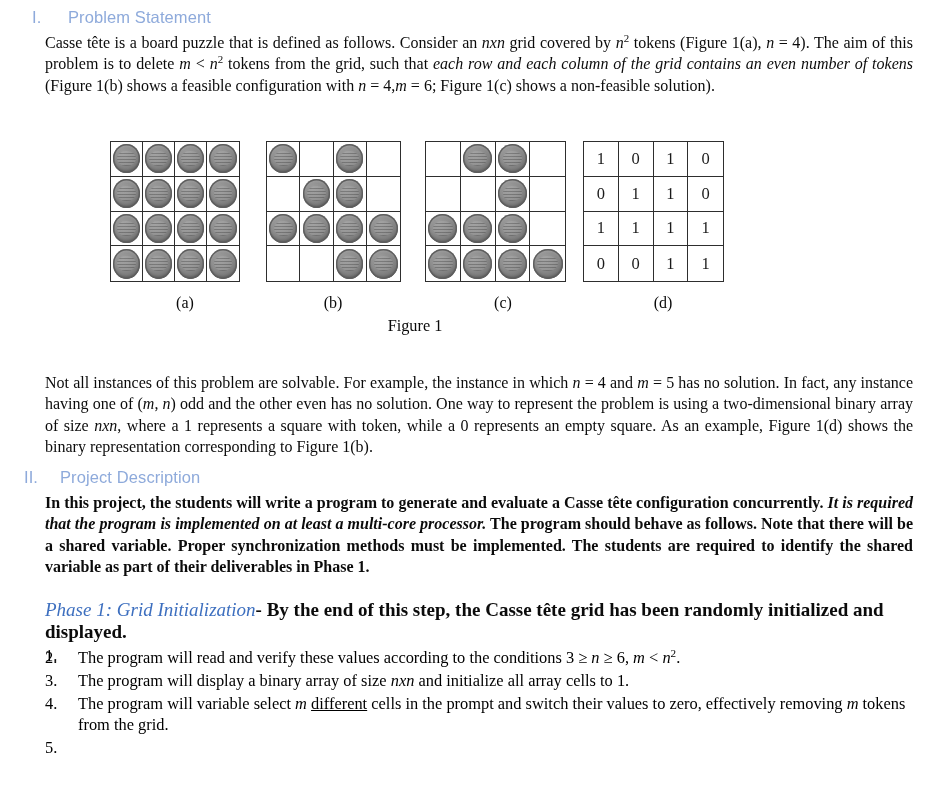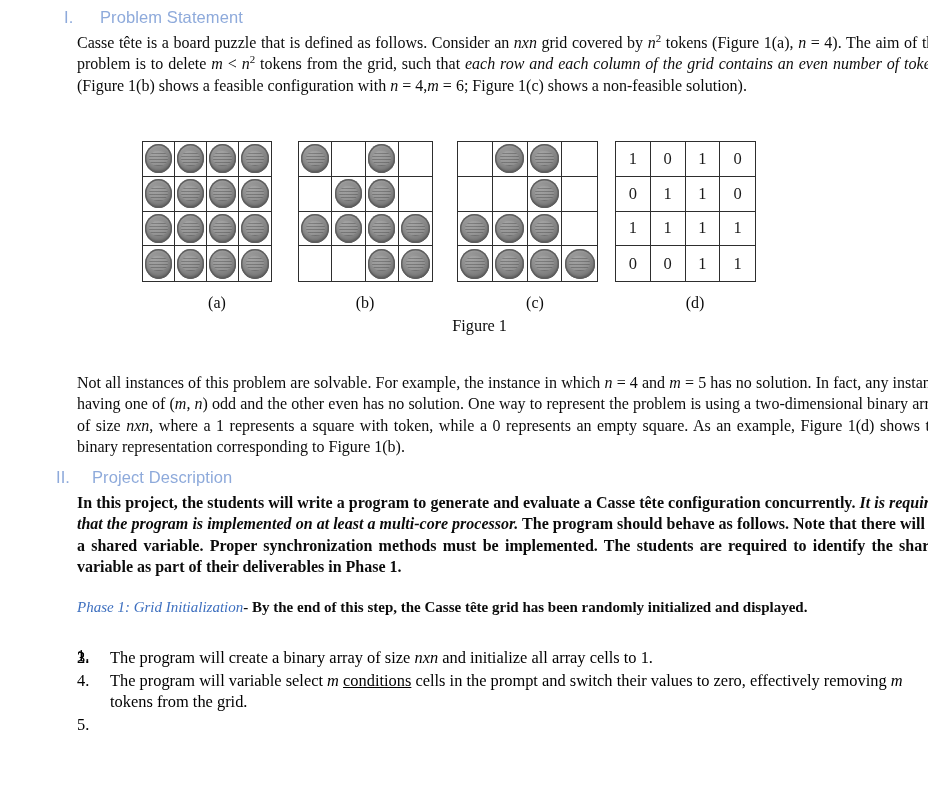--- a/index.html
+++ b/index.html
@@ -14,21 +14,20 @@
     position: relative;
     overflow: hidden;
     font-family: "Liberation Serif", "DejaVu Serif", serif;
     color: #000000;
     -webkit-font-smoothing: antialiased;
   }
 
   .page {
     position: absolute;
     inset: 0;
-    margin-left: 32px;
   }
 
   
   .section-heading {
     position: absolute;
     font-family: "Liberation Sans", "DejaVu Sans", sans-serif;
     font-size: 16.5px;
     color: #8EAADB;
     letter-spacing: 0.1px;
     white-space: nowrap;
@@ -123,21 +122,21 @@
   .fig-title {
     position: absolute;
     font-size: 16.3px;
     text-align: center;
     color: #0b0b0b;
   }
 
   
   .phase-line {
     position: absolute;
-    font-size: 15px;
+    font-size: 19px;
     color: #0b0b0b;
   }
   .phase-label {
     color: #3d6fbf;
     font-style: italic;
   }
   .phase-rest { font-weight: bold; }
 
   
   .numlist {
@@ -320,21 +319,21 @@
         <div class="cell">0</div>
         <div class="cell">1</div>
         <div class="cell">1</div>
       </div>
 
     <div class="fig-caption" style="left:155px; top:294px; width:60px;">(a)</div>
     <div class="fig-caption" style="left:303px; top:294px; width:60px;">(b)</div>
     <div class="fig-caption" style="left:473px; top:294px; width:60px;">(c)</div>
     <div class="fig-caption" style="left:633px; top:294px; width:60px;">(d)</div>
 
-    <div class="fig-title" style="left:355px; top:316px; width:120px;text-align:right;">Figure 1</div>
+    <div class="fig-title" style="left:355px; top:316px; width:120px;">Figure 1</div>
   </div>
 
   <div class="para" style="left:45px; top:372px; width:868px;">
     <span>Not all instances of this problem are solvable. For example, the instance in which </span><span class="mathvar">n</span><span> = 4 and </span><span class="mathvar">m</span><span> = 5 has no solution. In fact, any instance having one of (</span><span class="mathvar">m</span><span>, </span><span class="mathvar">n</span><span>) odd and the other even has no solution.  One way to represent the problem is using a two-dimensional binary array of size </span><span class="mathvar">nxn</span><span>, where a 1 represents a square with token, while a 0 represents an empty square. As an example, Figure 1(d) shows the binary representation corresponding to Figure 1(b).</span>
   </div>
 
   <div class="section-heading" style="left:24px; top:468px;">
     <span class="numeral">II.</span><span>Project Description</span>
   </div>
 
@@ -347,30 +346,31 @@
   </div>
 
   <div class="numlist" style="left:45px; top:645px; width:866px;">
 
     <div class="item">
       <span class="marker">1.</span>
     </div>
 
     <div class="item">
       <span class="marker">2.</span>
+      <span><span>The program will read and verify these values according to the conditions 3 ≥ </span><span class="mathvar">n</span><span> ≥ 6, </span><span class="mathvar">m</span><span> &lt; </span><span class="mathvar">n</span><sup>2</sup><span>.</span></span>
     </div>
 
     <div class="item">
       <span class="marker">3.</span>
-      <span><span>The program will create a binary array of size </span><span class="mathvar">nxn</span><span> and initialize all array cells to 1.</span></span>
+      <span><span>The program will display a binary array of size </span><span class="mathvar">nxn</span><span> and initialize all array cells to 1.</span></span>
     </div>
 
     <div class="item">
       <span class="marker">4.</span>
-      <span><span>The program will variable select </span><span class="mathvar">m</span><span> </span><span class="u">conditions</span><span> cells in the prompt and switch their values to zero, effectively removing </span><span class="mathvar">m</span><span> tokens from the grid.</span></span>
+      <span><span>The program will variable select </span><span class="mathvar">m</span><span> </span><span class="u">different</span><span> cells in the prompt and switch their values to zero, effectively removing </span><span class="mathvar">m</span><span> tokens from the grid.</span></span>
     </div>
 
     <div class="item">
       <span class="marker">5.</span>
     </div>
 
   </div>
 
 </div>
 

